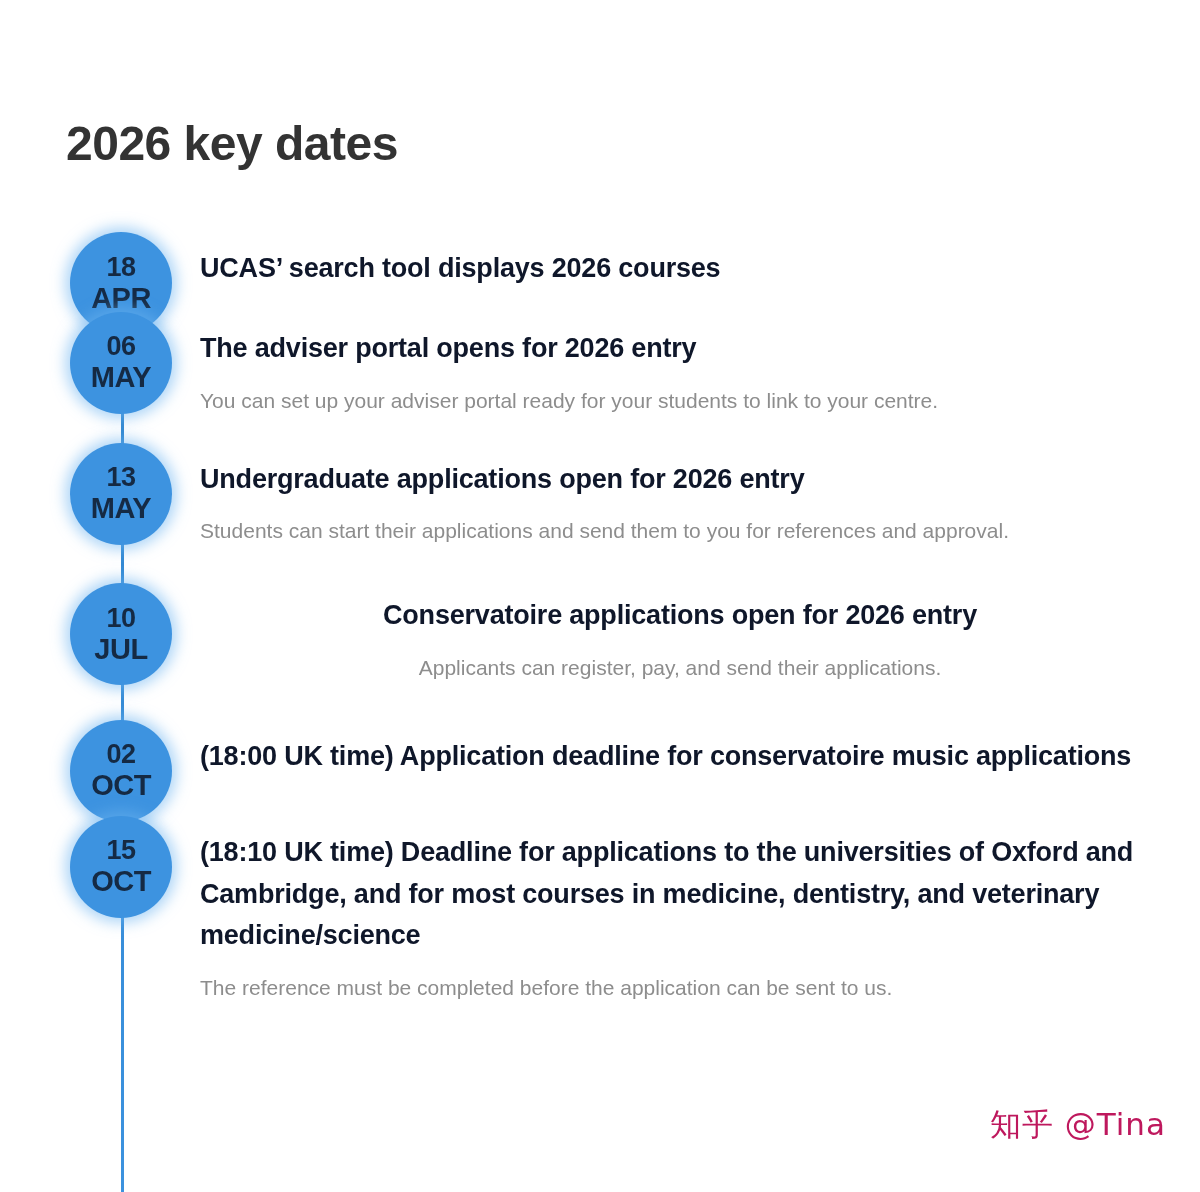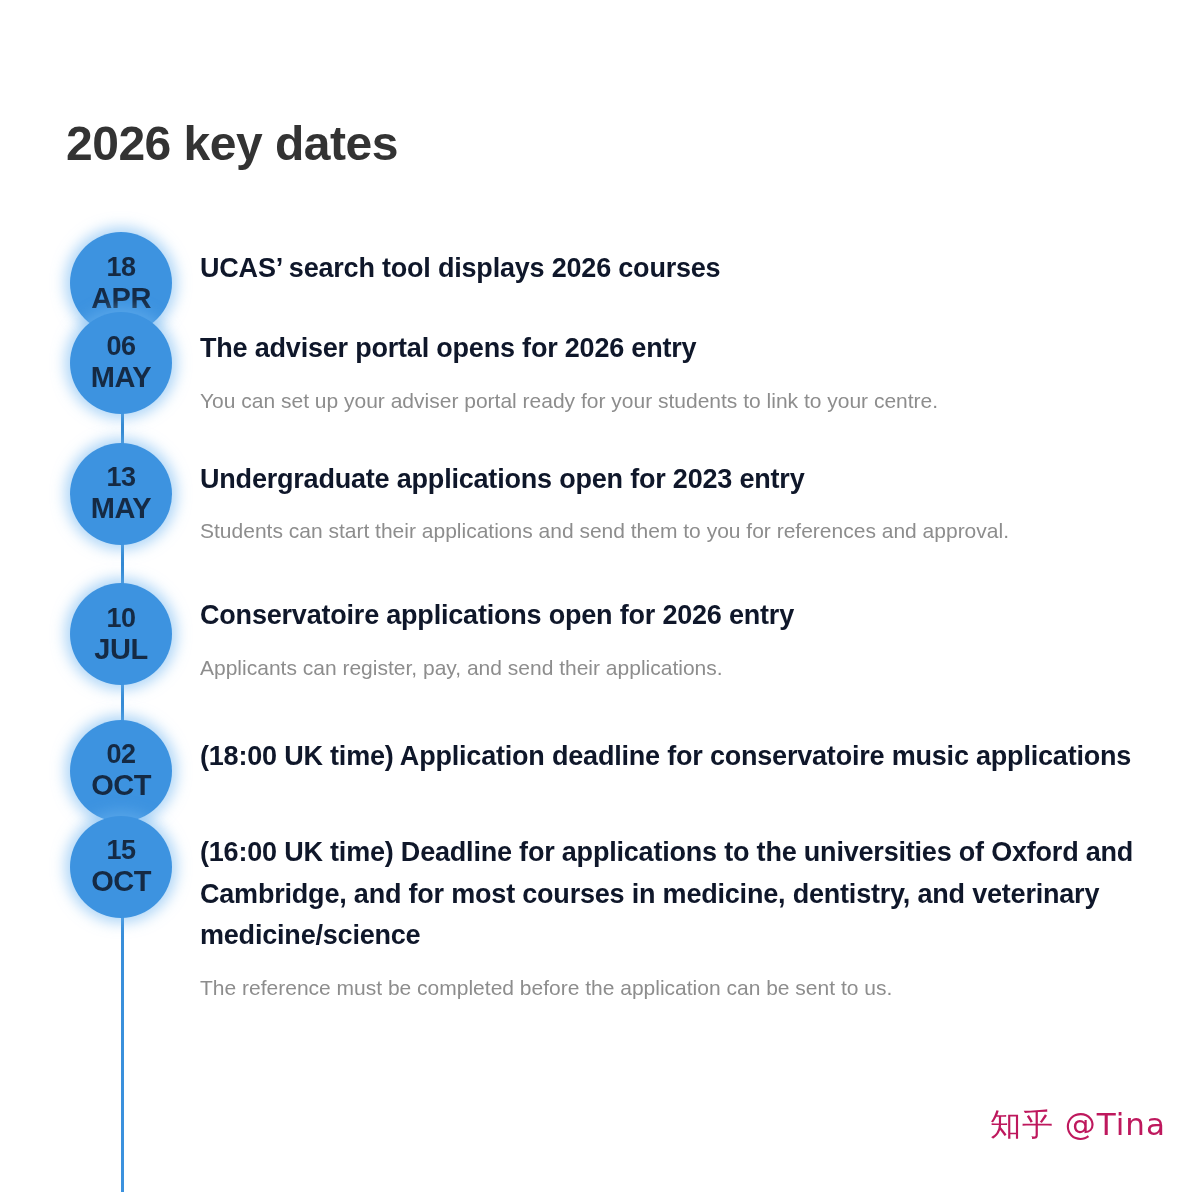--- a/index.html
+++ b/index.html
@@ -127,21 +127,21 @@
   .e0 .date-badge { top: 0px;  left: 70px; }
   .e1 .date-badge { top: 0px;  left: 70px; }
   .e2 .date-badge { top: 0px;  left: 70px; }
   .e3 .date-badge { top: 4px;  left: 70px; }
   .e4 .date-badge { top: 0px;  left: 70px; }
   .e5 .date-badge { top: 0px;  left: 70px; }
 
   .e0 .content-col { padding-top: 16px; }
   .e1 .content-col { padding-top: 16px; }
   .e2 .content-col { padding-top: 16px; }
-  .e3 .content-col { padding-top: 16px; }
+  .e3 .content-col { padding-top: 16px; text-align: center; }
   .e4 .content-col { padding-top: 16px; }
   .e5 .content-col { padding-top: 16px; }
 
   
   .watermark {
     position: absolute;
     right: 22px;
     bottom: 46px;
     font-size: 31px;
     color: #be185d;
@@ -187,21 +187,21 @@
     </div>
 
     <div class="entry e2">
       <div class="badge-col">
         <div class="date-badge">
           <span class="day">13</span>
           <span class="mon">MAY</span>
         </div>
       </div>
       <div class="content-col">
-        <p class="entry-heading">Undergraduate applications open for 2023 entry</p>
+        <p class="entry-heading">Undergraduate applications open for 2026 entry</p>
         <p class="entry-body">Students can start their applications and send them to you for references and approval.</p>
       </div>
     </div>
 
     <div class="entry e3">
       <div class="badge-col">
         <div class="date-badge">
           <span class="day">10</span>
           <span class="mon">JUL</span>
         </div>
@@ -225,21 +225,21 @@
     </div>
 
     <div class="entry e5">
       <div class="badge-col">
         <div class="date-badge">
           <span class="day">15</span>
           <span class="mon">OCT</span>
         </div>
       </div>
       <div class="content-col">
-        <p class="entry-heading">(16:00 UK time) Deadline for applications to the universities of Oxford and Cambridge, and for most courses in medicine, dentistry, and veterinary medicine/science</p>
+        <p class="entry-heading">(18:10 UK time) Deadline for applications to the universities of Oxford and Cambridge, and for most courses in medicine, dentistry, and veterinary medicine/science</p>
         <p class="entry-body">The reference must be completed before the application can be sent to us.</p>
       </div>
     </div>
 
   </div>
 
   <div class="watermark">知乎 @Tina</div>
 
 </div>
 

